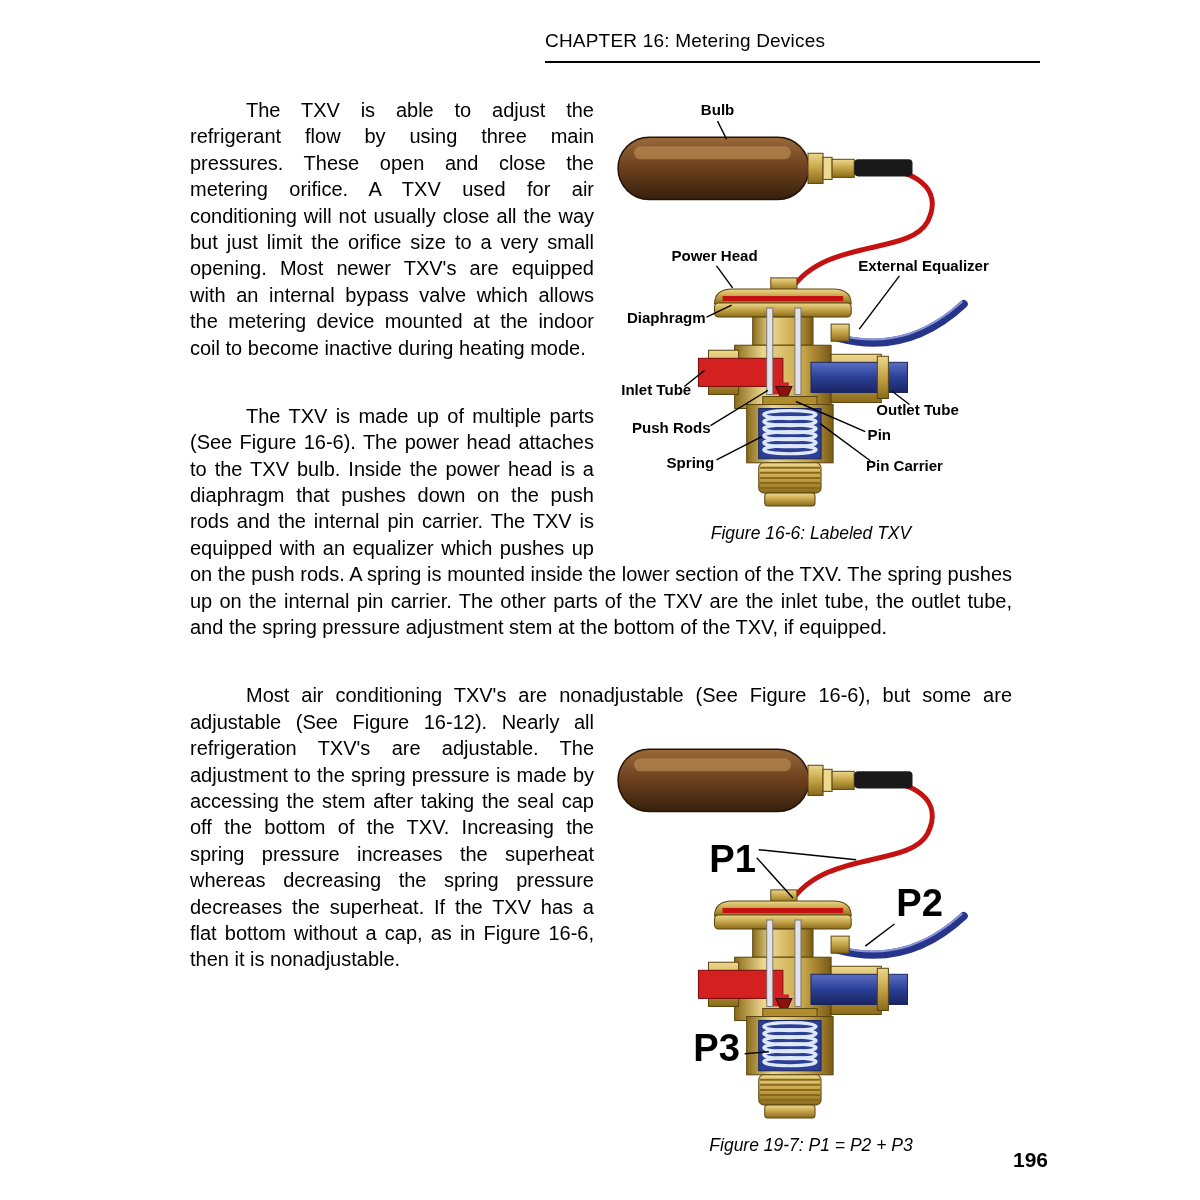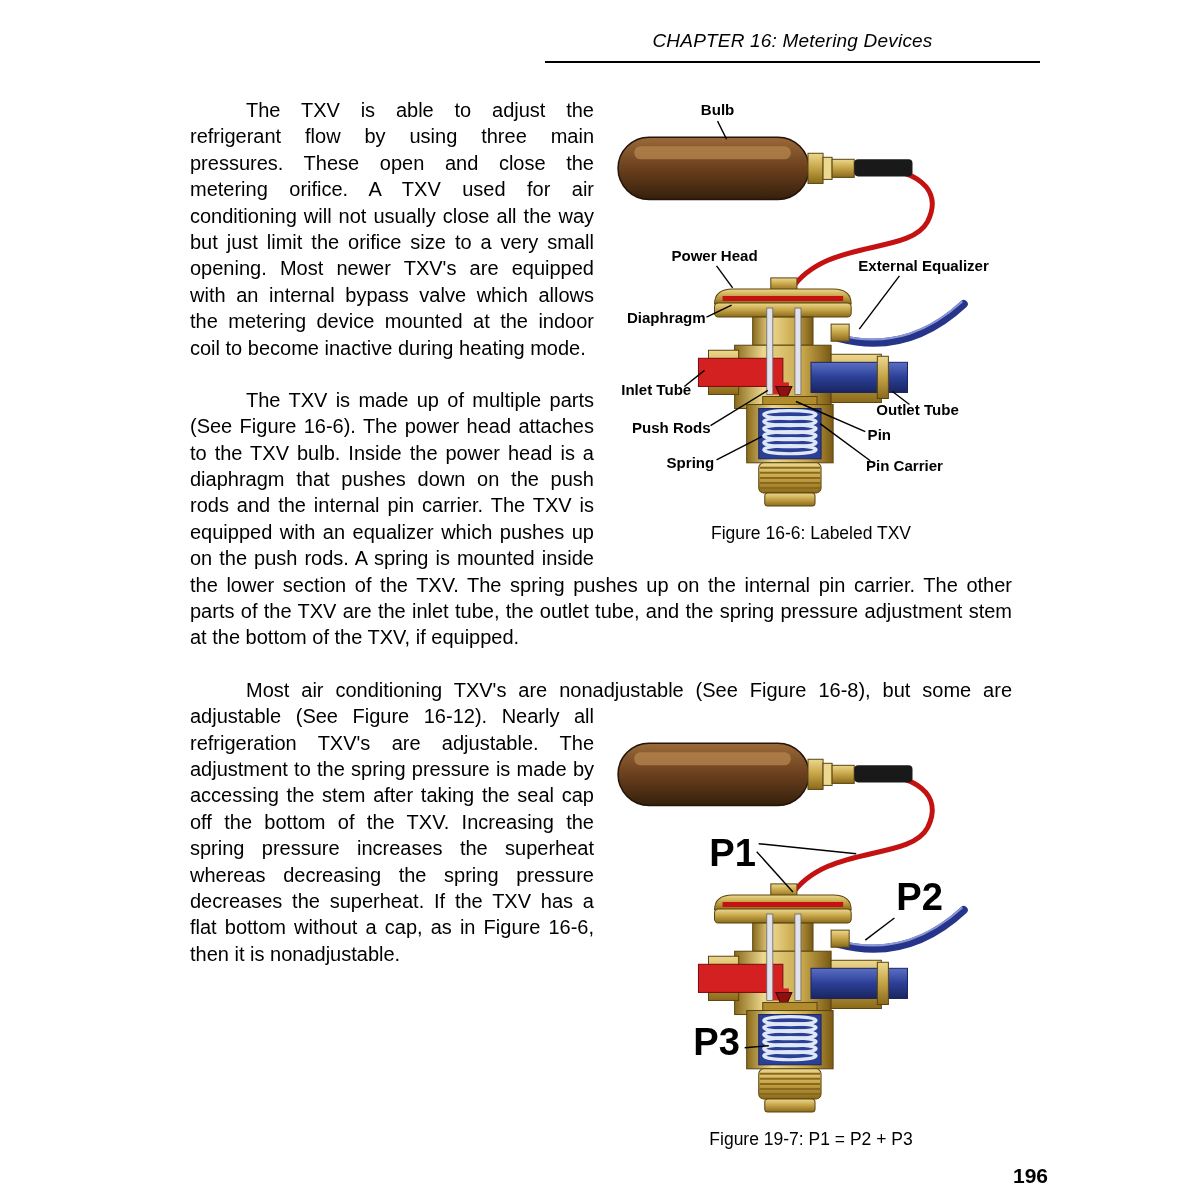--- a/index.html
+++ b/index.html
@@ -5,39 +5,39 @@
   * { margin:0; padding:0; box-sizing:border-box; }
   html,body { background:#ffffff; }
   body {
     width:1200px; height:1200px;
     font-family:"Liberation Sans", sans-serif;
     color:#000; position:relative; overflow:hidden;
   }
   .page { width:1200px; height:1200px; padding:30px 188px 0 190px; position:relative; }
 
   .chapter-header {
-    font-style:italic; font-size:19px; text-align:center;
+    font-size:19px; text-align:left;
     padding-bottom:9px; border-bottom:2.5px solid #000;
     margin-left:355px; margin-right:-28px; letter-spacing:.2px;
   }
 
   .content { margin-top:34px; font-size:20px; line-height:1.32; text-align:justify; }
   p { margin:0; }
   .indent { text-indent:56px; }
-  .gap { margin-top:26px; }
+  .gap { margin-top:42px; }
 
   .fig { float:right; width:402px; margin-left:16px; margin-bottom:4px; }
   .fig svg { display:block; width:402px; height:auto; }
-  .fig-caption { display:block; font-size:17.5px; text-align:center; margin-top:8px; text-indent:0; }
+  .fig-caption { display:block; font-style:italic; font-size:17.5px; text-align:center; margin-top:8px; text-indent:0; }
 
   .lbl { font-family:"Liberation Sans",sans-serif; font-weight:bold; font-size:15px; fill:#000; }
   .plbl { font-family:"Liberation Sans",sans-serif; font-weight:bold; font-size:38px; fill:#000; }
   .ldr { stroke:#000; stroke-width:1.4; }
 
-  .page-number { position:absolute; right:152px; bottom:12px; font-weight:bold; font-size:21px; }
+  .page-number { position:absolute; right:152px; bottom:28px; font-weight:bold; font-size:21px; }
 </style>
 </head>
 <body>
 
 <svg width="0" height="0" style="position:absolute" aria-hidden="true">
   <defs>
     <linearGradient id="gBrass" x1="0" y1="0" x2="0" y2="1">
       <stop offset="0" stop-color="#ecd88e"></stop>
         <stop offset="0.45" stop-color="#c9a84c"></stop>
         <stop offset="1" stop-color="#8a6a1a"></stop>
@@ -149,21 +149,21 @@
         <text class="lbl" x="80" y="369" text-anchor="middle">Spring</text>
         <text class="lbl" x="293" y="372" text-anchor="middle">Pin Carrier</text>
       </svg>
       <span class="fig-caption">Figure 16-6: Labeled TXV</span>
     </div>
 
     <p class="indent">The TXV is able to adjust the refrigerant flow by using three main pressures. These open and close the metering orifice. A TXV used for air conditioning will not usually close all the way but just limit the orifice size to a very small opening. Most newer TXV's are equipped with an internal bypass valve which allows the metering device mounted at the indoor coil to become inactive during heating mode.</p>
     <p class="indent gap">The TXV is made up of multiple parts (See Figure 16-6). The power head attaches to the TXV bulb. Inside the power head is a diaphragm that pushes down on the push rods and the internal pin carrier. The TXV is equipped with an equalizer which pushes up on the push rods. A spring is mounted inside the lower section of the TXV. The spring pushes up on the internal pin carrier. The other parts of the TXV are the inlet tube, the outlet tube, and the spring pressure adjustment stem at the bottom of the TXV, if equipped.</p>
 
     <p class="indent gap">
-      <span>Most air conditioning TXV's are nonadjustable (See Figure 16-8), but some are</span>
+      <span>Most air conditioning TXV's are nonadjustable (See Figure 16-6), but some are</span>
       
       <span class="fig">
           <svg viewBox="0 0 400 415" xmlns="http://www.w3.org/2000/svg">
           <use href="#txv"></use>
           <g>
             <line class="ldr" x1="146" y1="148" x2="182" y2="188"></line>
             <line class="ldr" x1="148" y1="140" x2="245" y2="150"></line>
             <line class="ldr" x1="283" y1="214" x2="254" y2="236"></line>
             <line class="ldr" x1="134" y1="343" x2="158" y2="341"></line>
           </g>

